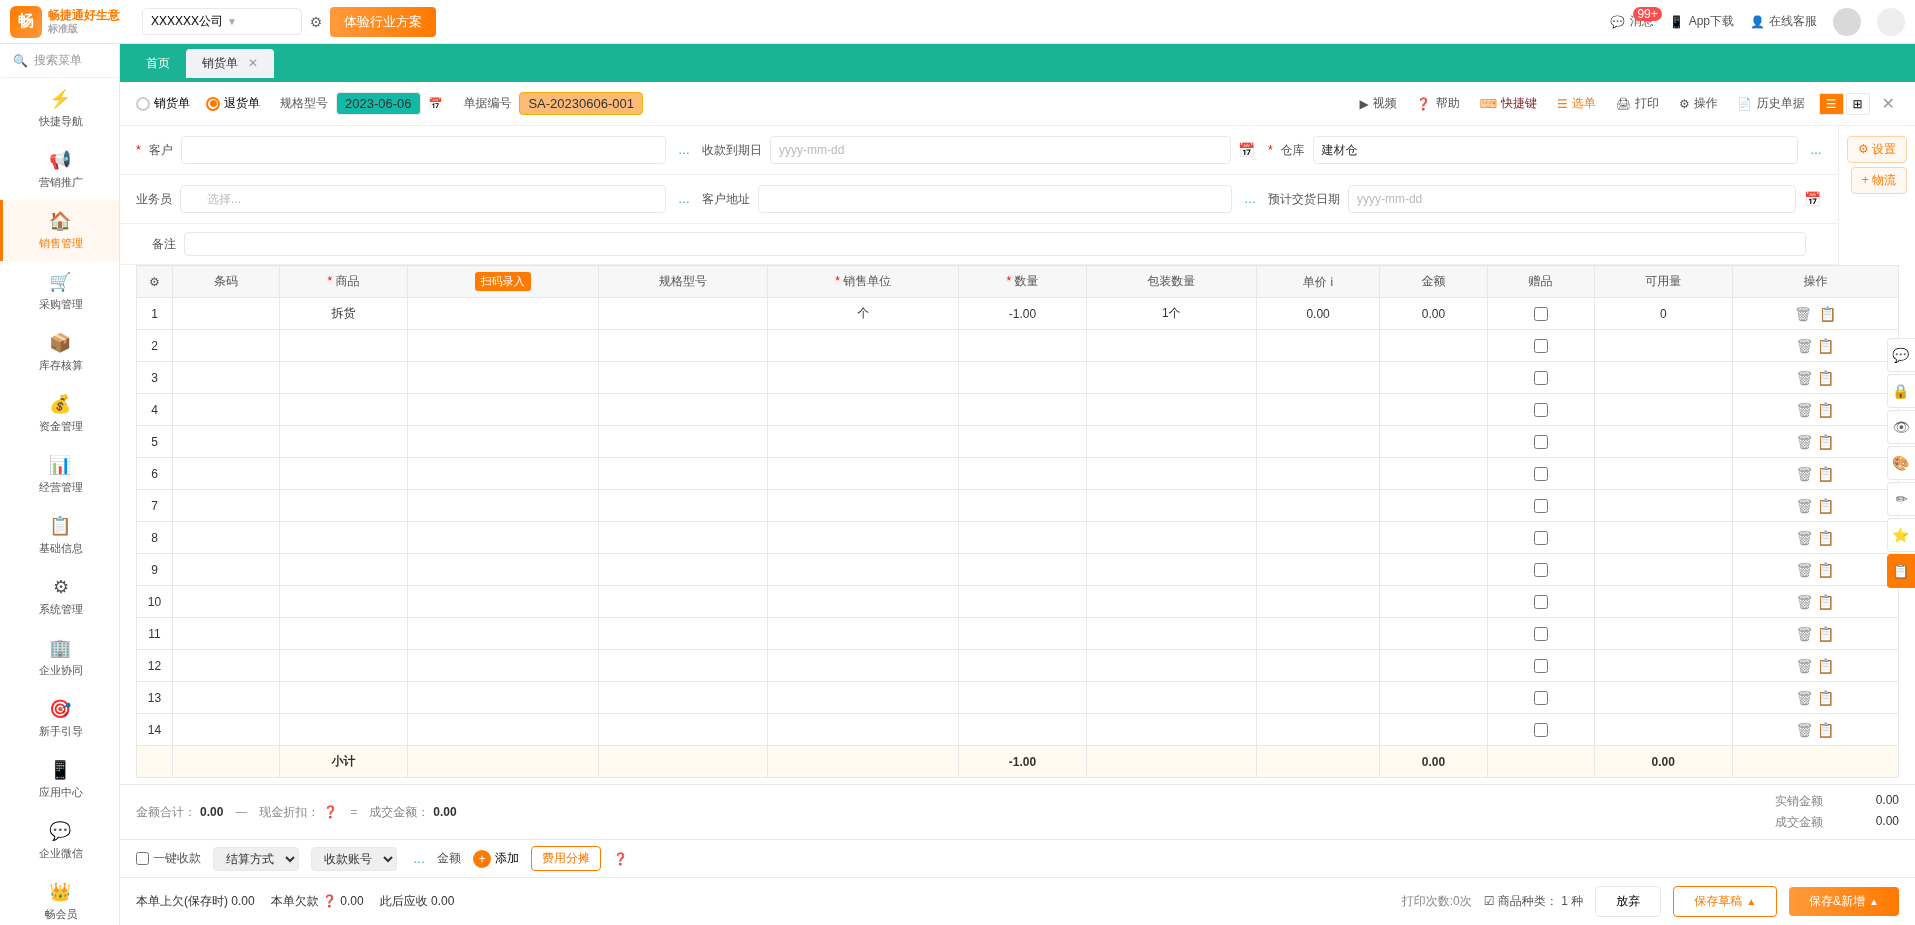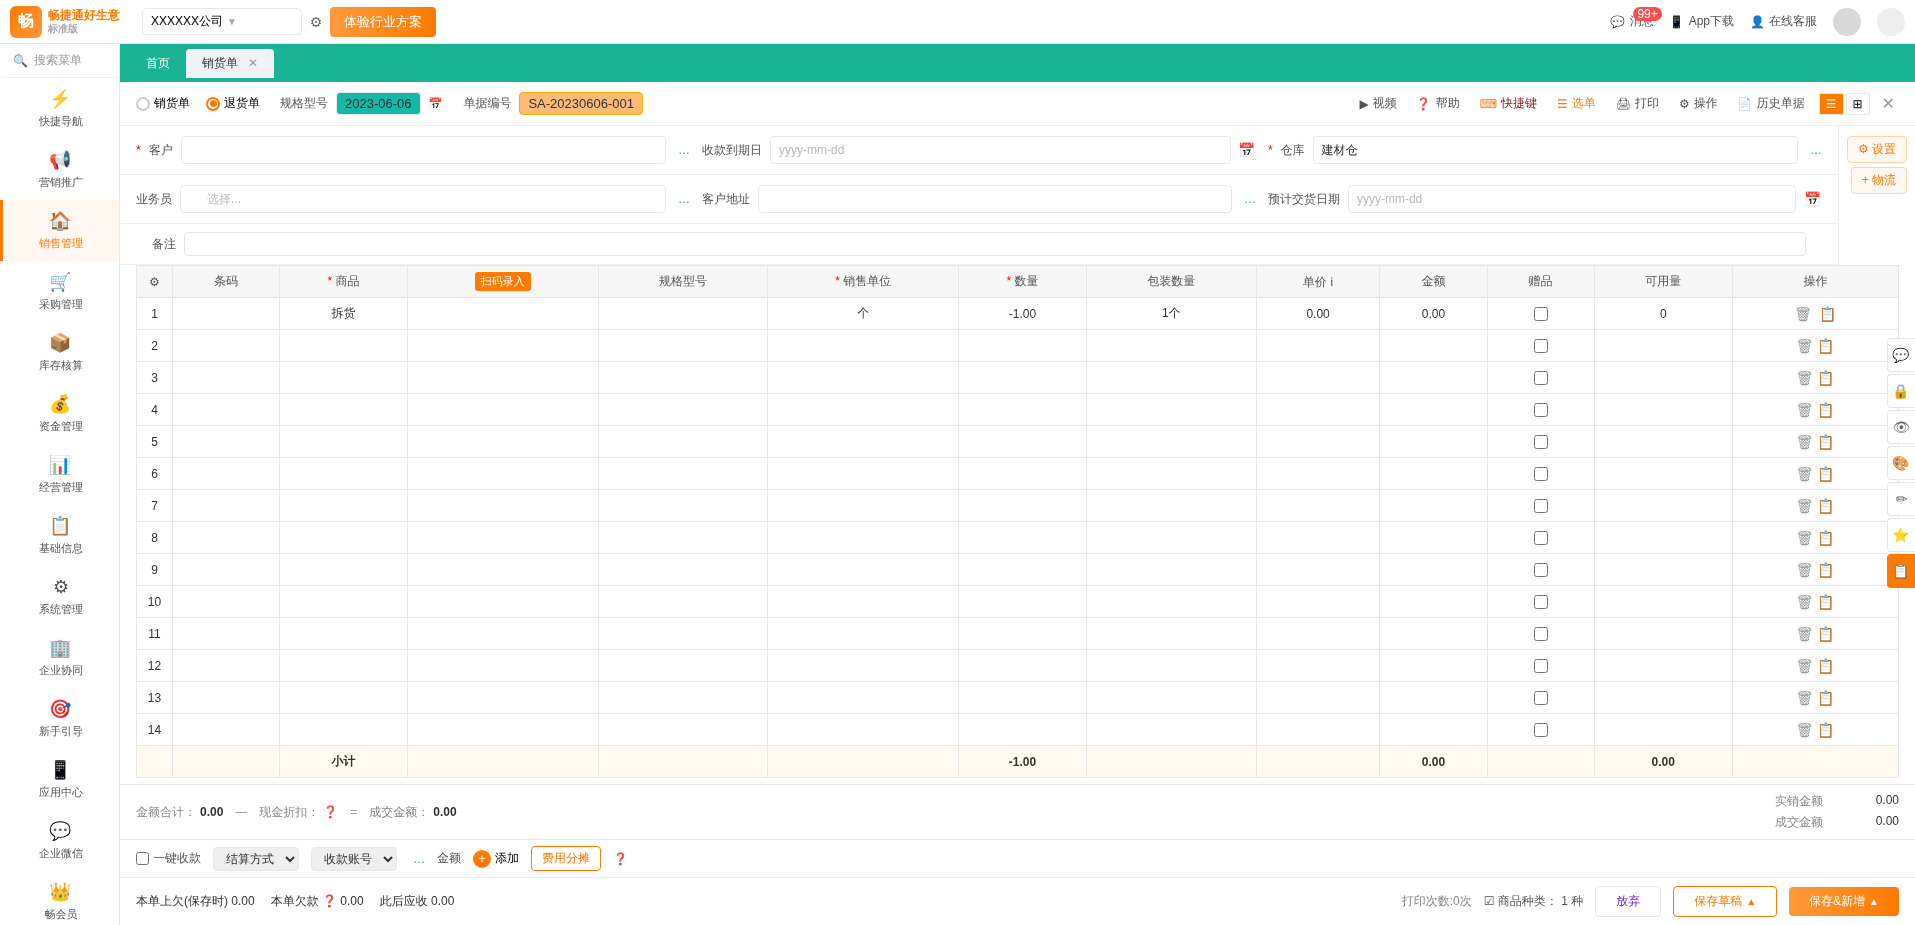--- a/index.html
+++ b/index.html
@@ -100,21 +100,21 @@
     .summary-value { color: #333; min-width: 60px; text-align: right; }
 
     
     .footer-bar { background: #fff; border-top: 1px solid #e8e8e8; padding: 8px 16px; display: flex; gap: 16px; flex-shrink: 0; }
     .footer-info { display: flex; gap: 16px; align-items: center; }
     .footer-item { color: #888; }
     .footer-item span { color: #333; }
     .footer-right { margin-left: auto; display: flex; align-items: center; gap: 12px; }
     .print-info { color: #888; }
     .product-kind { color: #555; cursor: pointer; }
-    .discard-btn { border: 1px solid #e8e8e8; background: #fff; color: #6d28d9; border-radius: 4px; padding: 6px 20px; cursor: pointer; }
+    .discard-btn { border: 1px solid #e8e8e8; background: #fff; color: #000000; border-radius: 4px; padding: 6px 20px; cursor: pointer; }
     .save-draft-btn { border: 1px solid #ff7a00; background: #fff; color: #ff7a00; border-radius: 4px; padding: 6px 20px; cursor: pointer; display: flex; align-items: center; gap: 4px; }
     .save-new-btn { background: linear-gradient(90deg, #ff9a3c, #ff7a00); color: #fff; border: none; border-radius: 4px; padding: 6px 20px; cursor: pointer; display: flex; align-items: center; gap: 4px; }
     .btn-arrow { font-size: 10px; }
 
     
     .floating-right { position: fixed; right: 0; top: 50%; transform: translateY(-50%); display: flex; flex-direction: column; gap: 2px; z-index: 100; }
     .float-btn { width: 28px; background: #fff; border: 1px solid #e8e8e8; border-right: none; padding: 8px 4px; cursor: pointer; color: #666; display: flex; align-items: center; justify-content: center; border-radius: 4px 0 0 4px; font-size: 14px; }
     .float-btn.active { background: #ff7a00; color: #fff; border-color: #ff7a00; }
 
     

